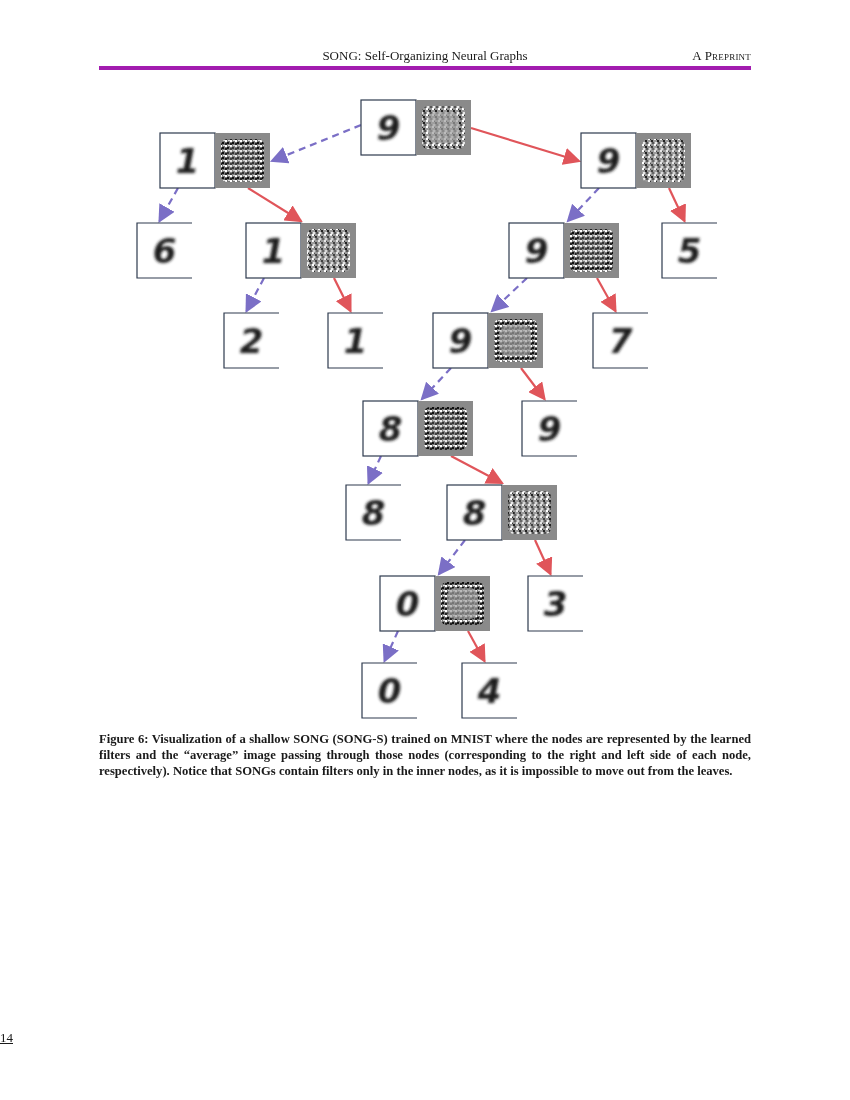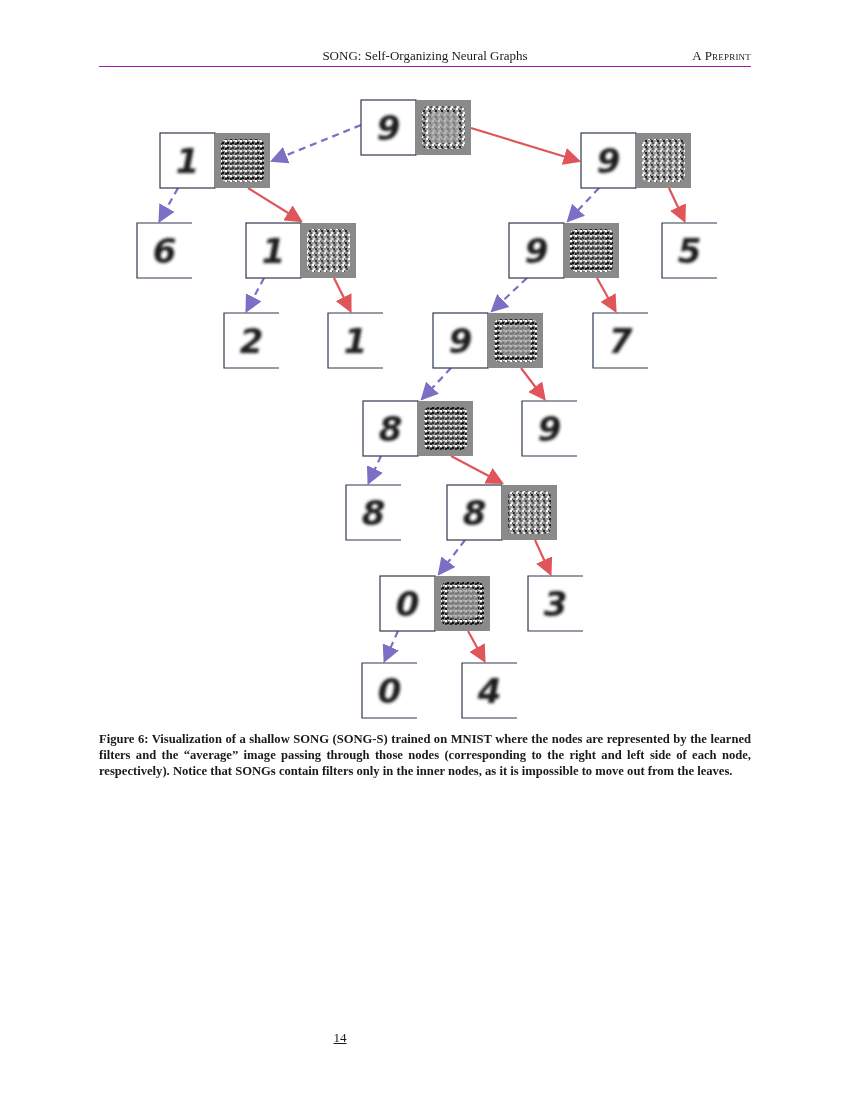--- a/index.html
+++ b/index.html
@@ -1,25 +1,25 @@
 <!DOCTYPE html>
 <html><head>
 <meta charset="utf-8">
 <style>
   html, body { margin: 0; padding: 0; background: #ffffff; }
   body { width: 850px; height: 1100px; position: relative; overflow: hidden;
          font-family: "Liberation Serif", "DejaVu Serif", serif; color: #1a1a1a; }
   .header { position: absolute; left: 99px; top: 46px; width: 652px; height: 20px;
-            border-bottom: 1px solid #a21caf; font-size: 13px; text-decoration: underline; }
+            border-bottom: 4px solid #a21caf; font-size: 13px; text-decoration: underline; }
   .header .title { position: absolute; left: 0; width: 652px; text-align: center; top: 2px; }
   .header .tag { position: absolute; right: 0; top: 2px; font-variant: small-caps; letter-spacing: 0.2px; }
   svg.tree { position: absolute; left: 0; top: 0; }
   .caption { position: absolute; left: 99px; top: 731px; width: 652px; font-size: 12.6px;
              line-height: 16px; text-align: justify; font-weight: bold; }
-  .pagenum { position: absolute; left: 0; width: 680px; top: 1030px; text-align: center; font-size: 13px; text-decoration: underline; }
+  .pagenum { position: absolute; left: 0; width: 680px; top: 1030px; font-size: 13px; text-decoration: underline; }
   .digit { font-family: "DejaVu Sans", sans-serif; font-weight: bold; font-style: italic; }
 </style>
 </head>
 <body>
 
 <div class="header">
   <span class="title">SONG: Self-Organizing Neural Graphs</span>
   <span class="tag">A Preprint</span>
 </div>
 

